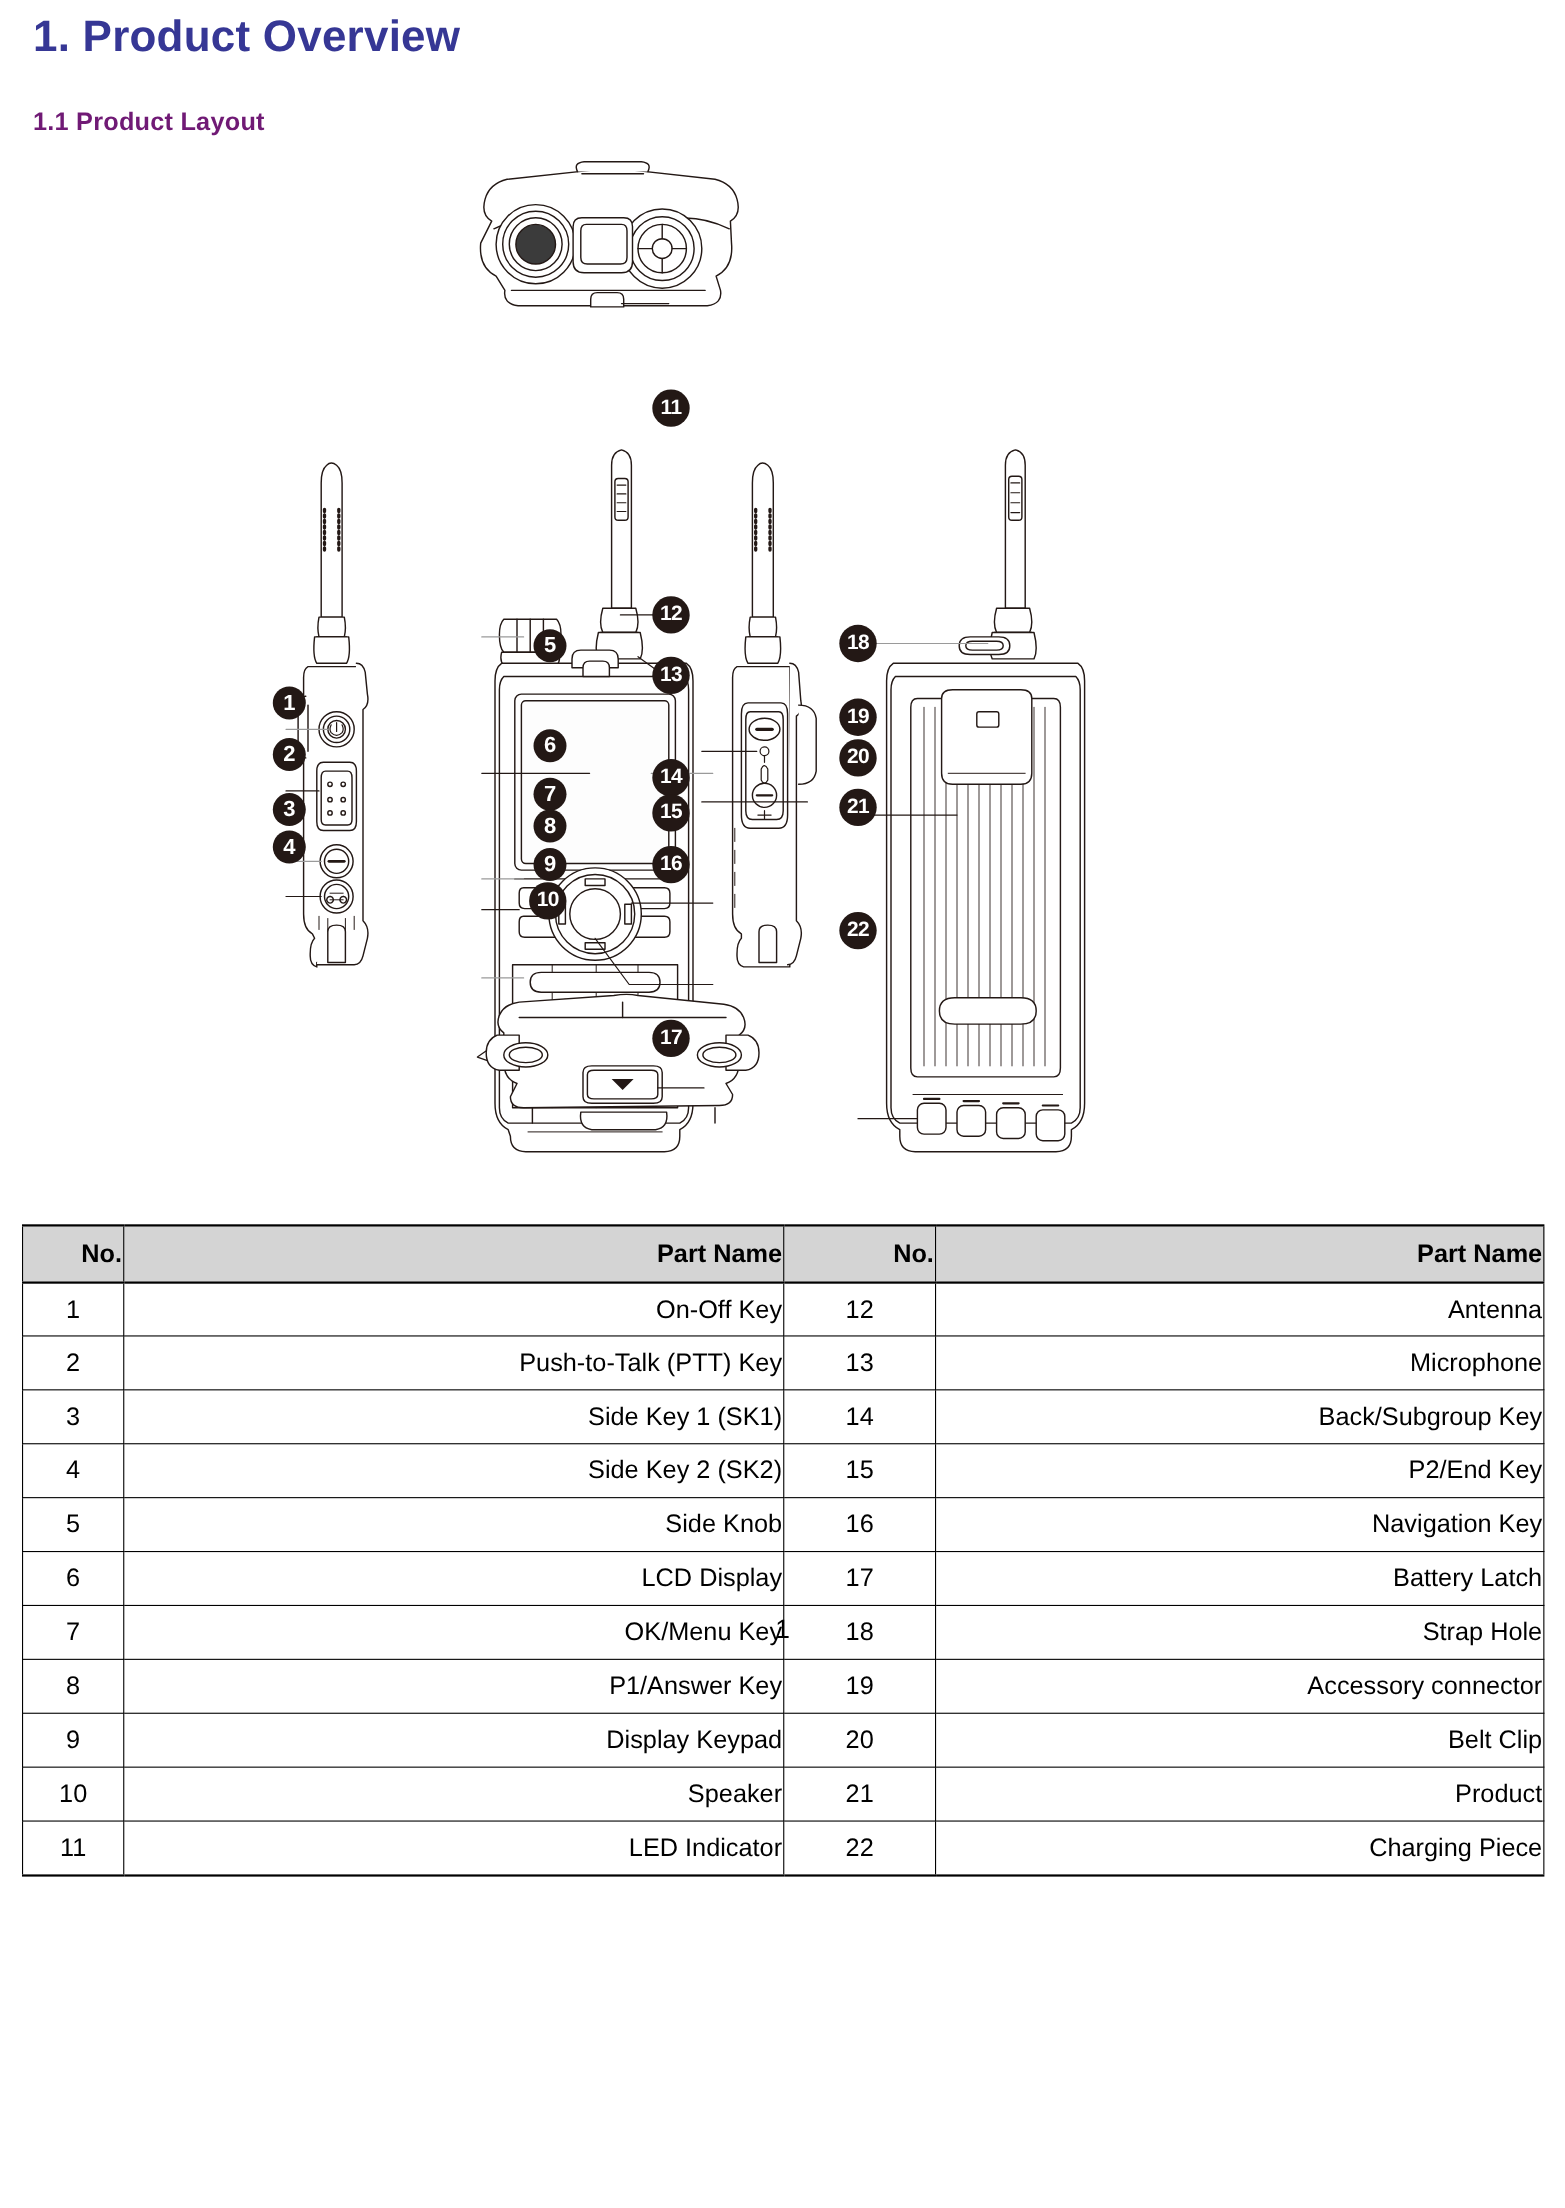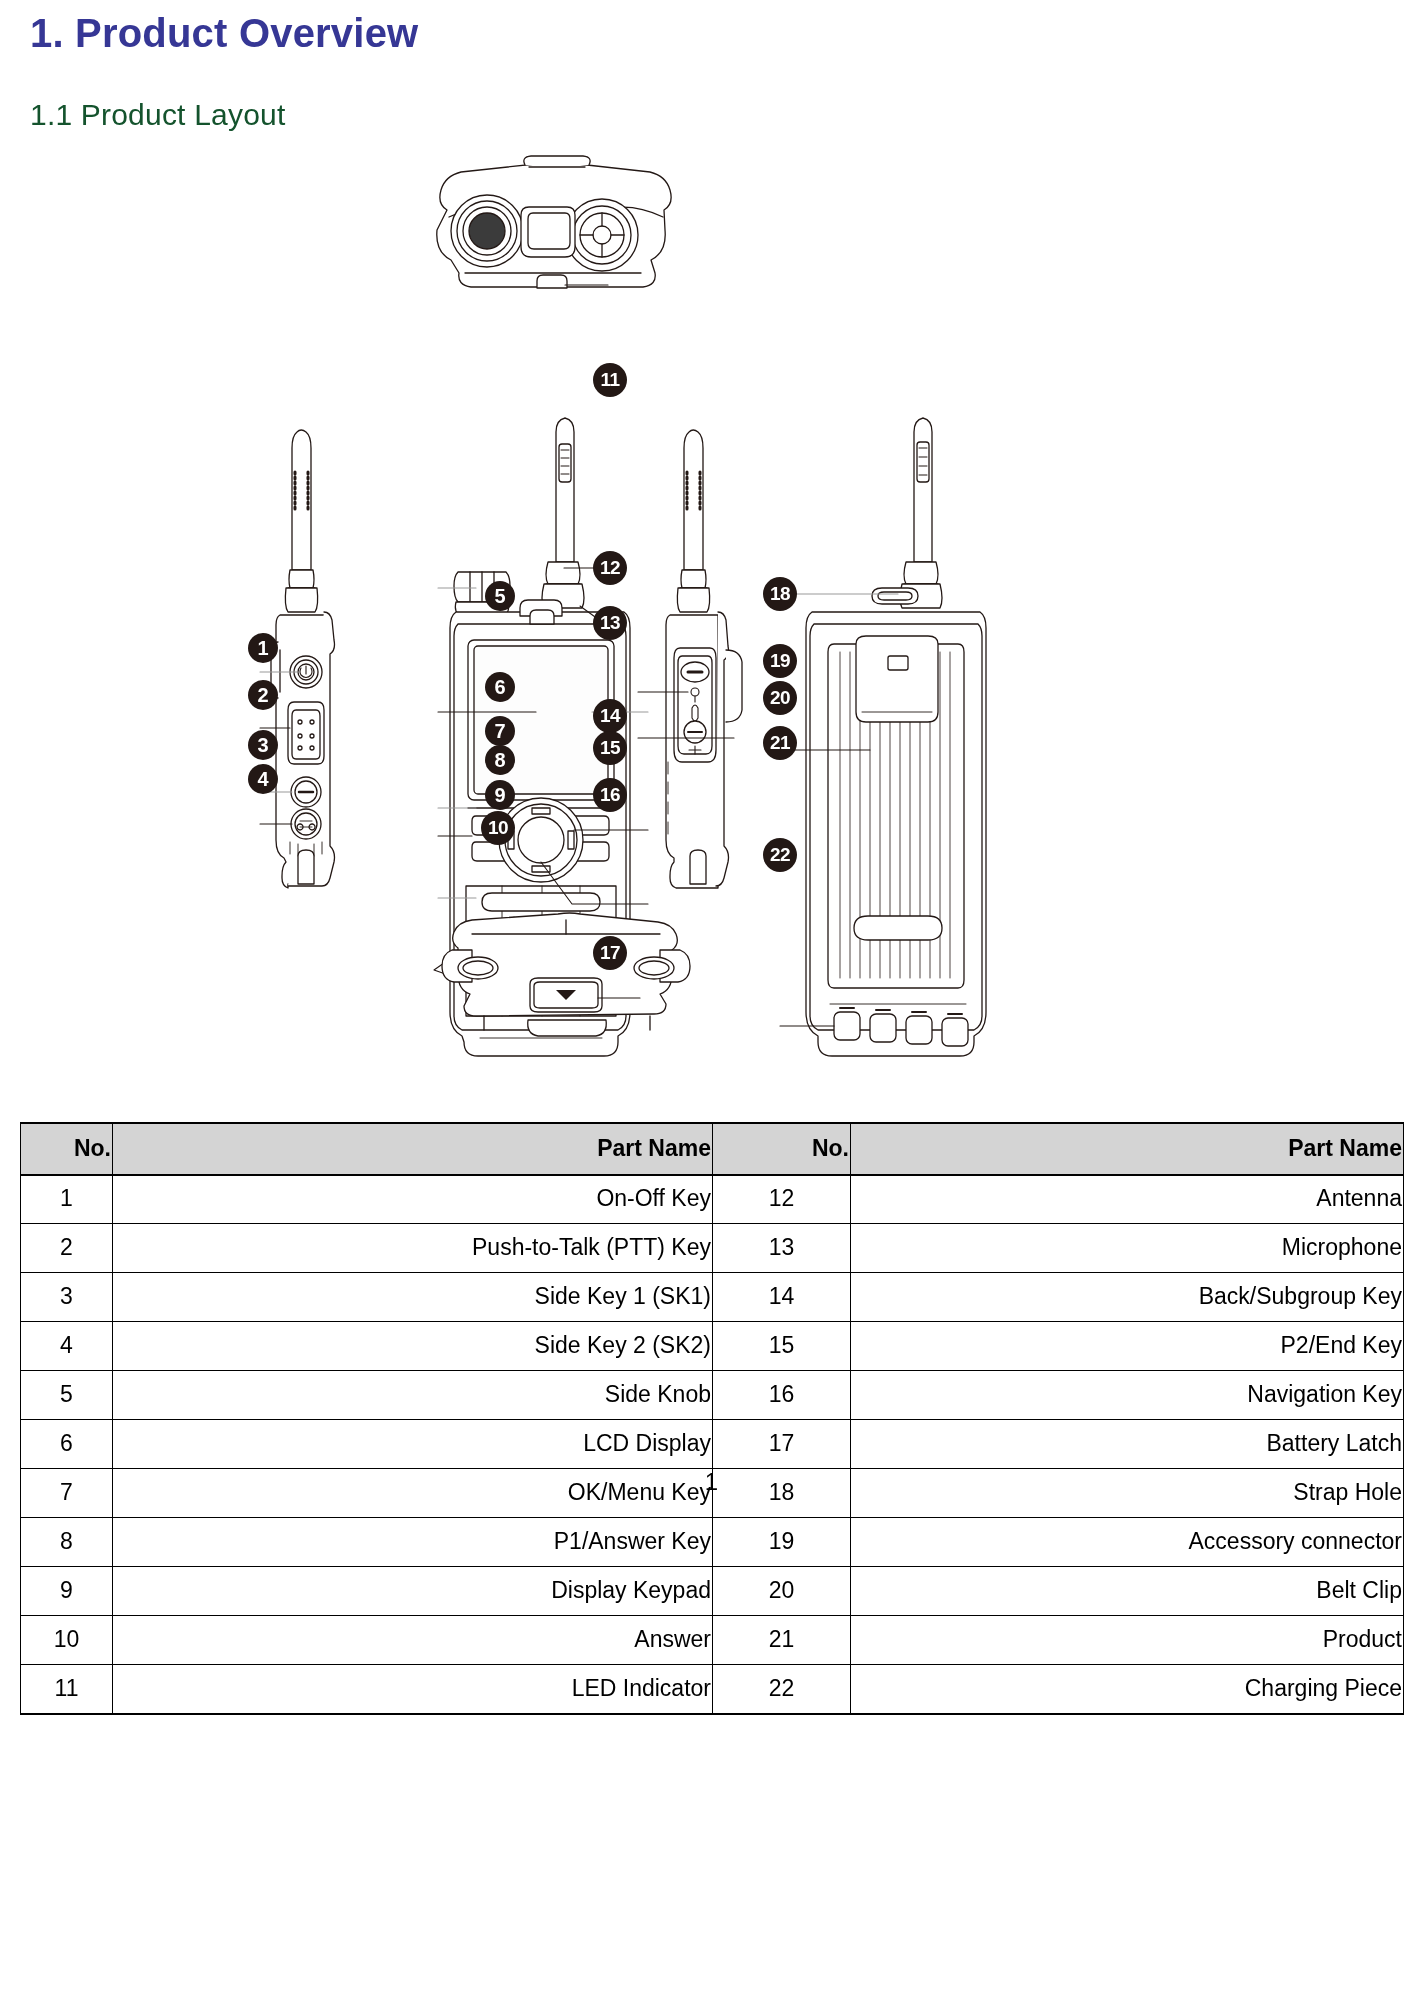--- a/index.html
+++ b/index.html
@@ -27,23 +27,23 @@
   .h1 {
     font-size: 40px;
     font-weight: bold;
     color: #363795;
     margin: 0;
     padding: 8px 0 0 10px;
     letter-spacing: 0.2px;
     line-height: 1.25;
   }
   .h2 {
-    font-size: 30px;
-    font-weight: normal;
-    color: #14532d;
+    font-size: 23px;
+    font-weight: bold;
+    color: #701a75;
     margin: 0;
     padding: 38px 0 0 10px;
     letter-spacing: 0.2px;
     line-height: 1.25;
   }
 
   
   .figure {
     position: relative;
     width: 1383px;
@@ -465,21 +465,21 @@
         <td class="name">Accessory connector</td>
       </tr>
       <tr>
         <td class="num">9</td>
         <td class="name">Display Keypad</td>
         <td class="num">20</td>
         <td class="name">Belt Clip</td>
       </tr>
       <tr>
         <td class="num">10</td>
-        <td class="name">Answer</td>
+        <td class="name">Speaker</td>
         <td class="num">21</td>
         <td class="name">Product</td>
       </tr>
       <tr>
         <td class="num">11</td>
         <td class="name">LED Indicator</td>
         <td class="num">22</td>
         <td class="name">Charging Piece</td>
       </tr>
     </tbody>

